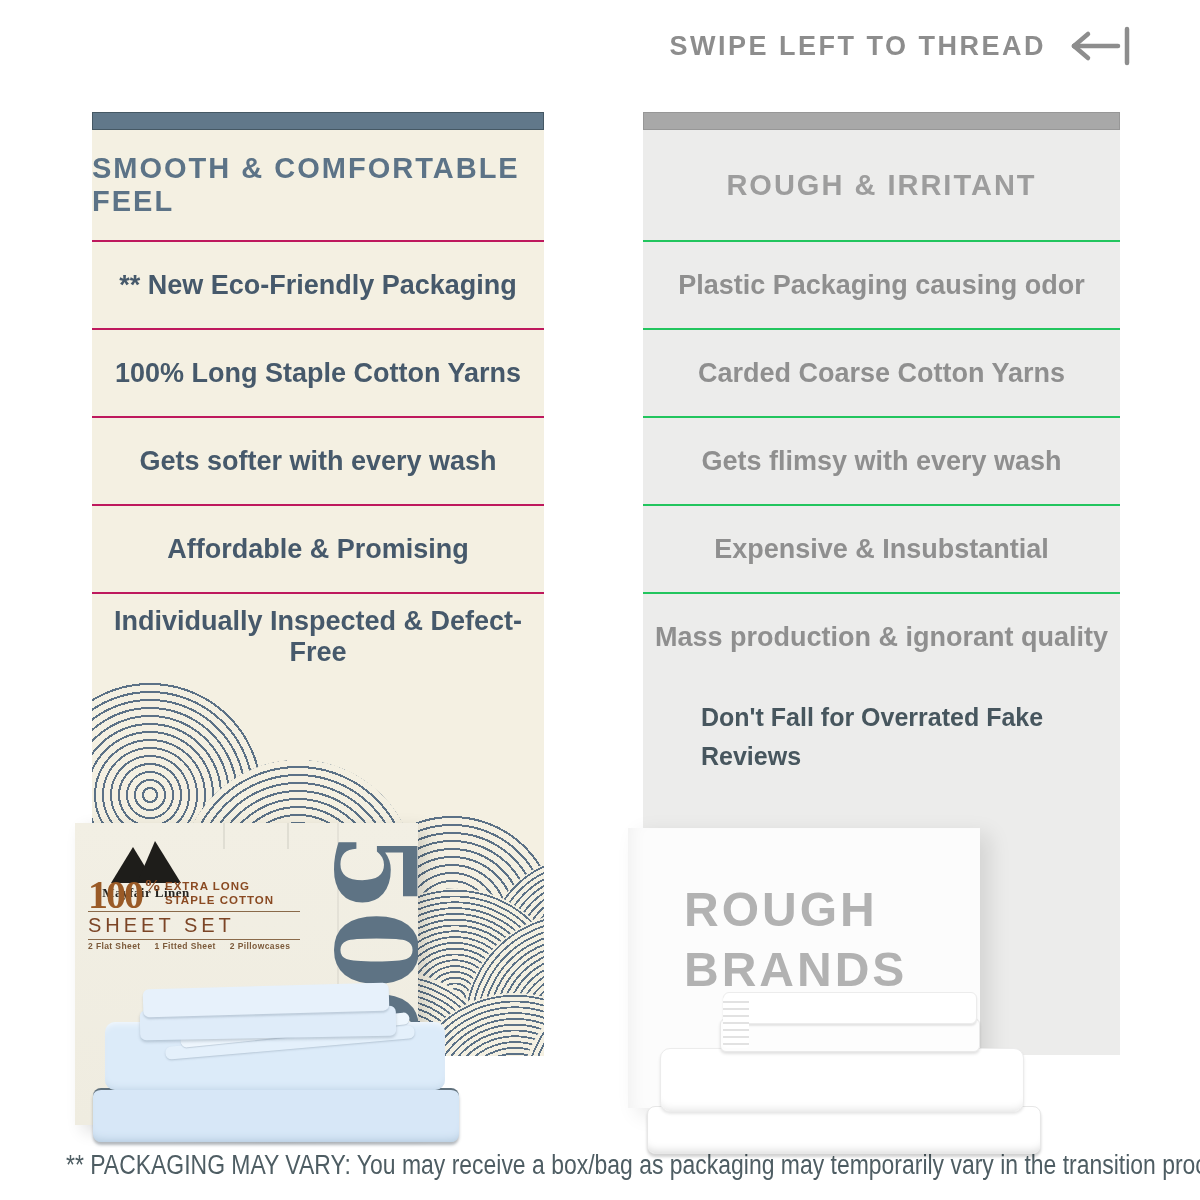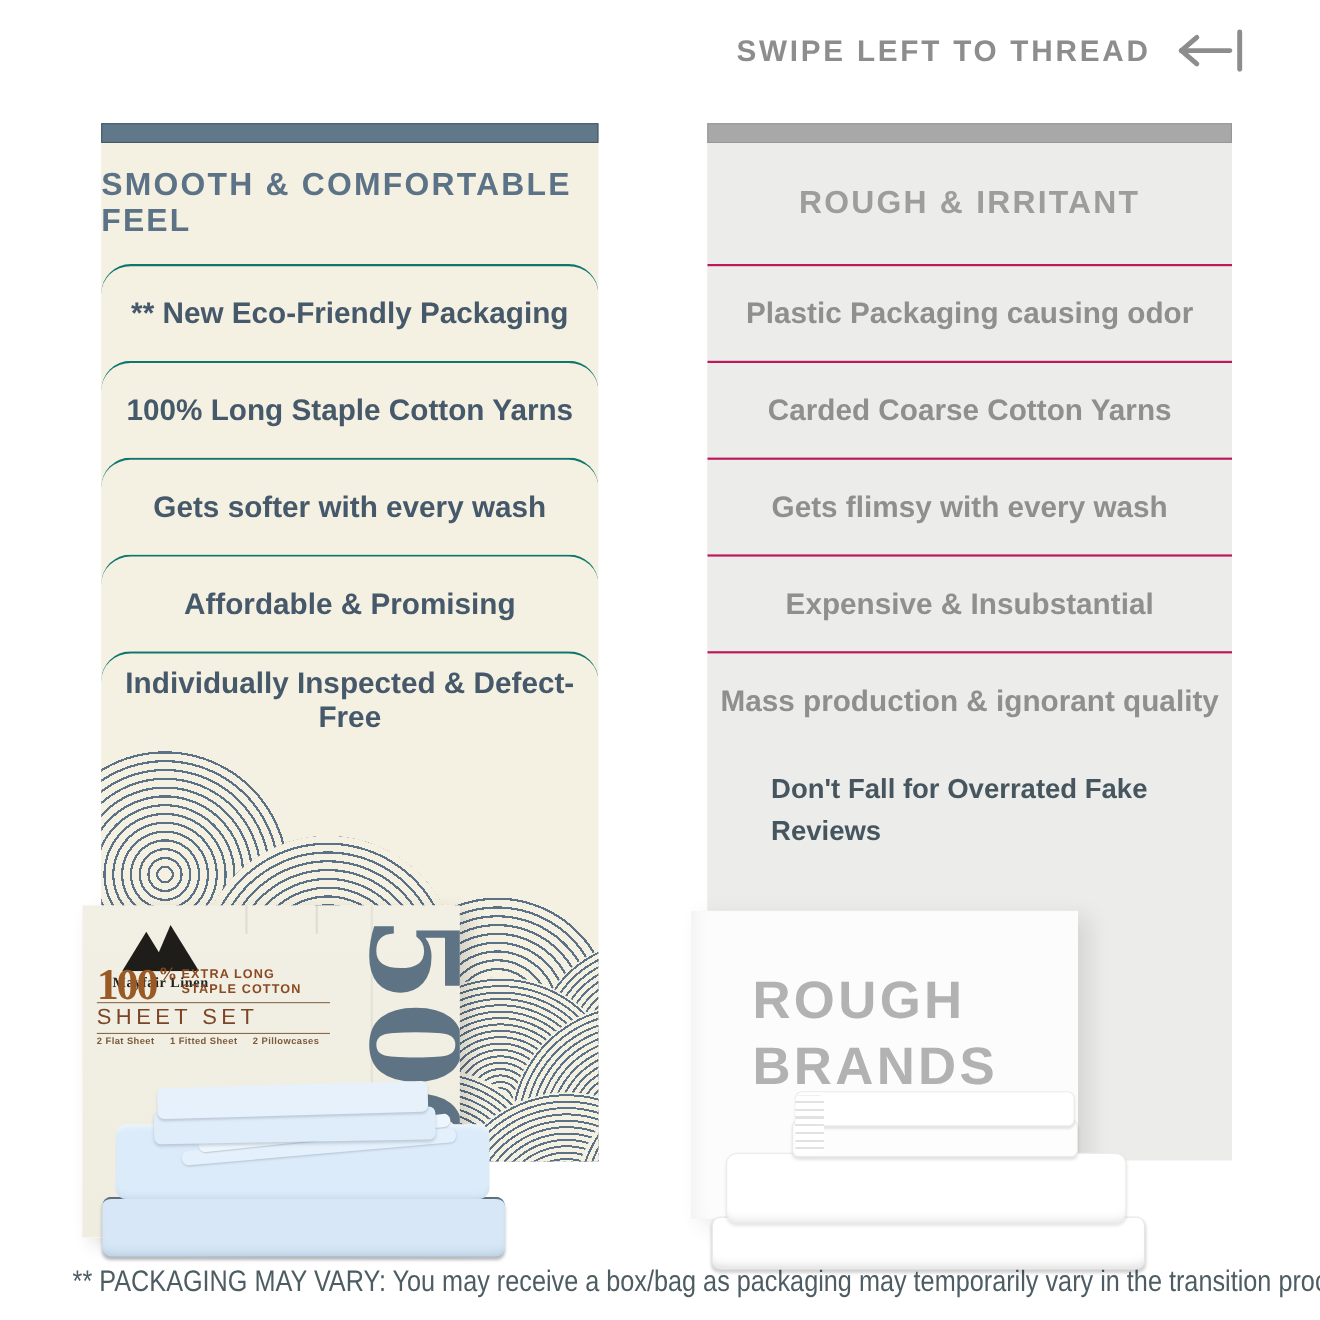--- a/index.html
+++ b/index.html
@@ -30,22 +30,22 @@
     height:110px;display:flex;align-items:center;justify-content:center;
     font-size:29px;font-weight:700;letter-spacing:2px;position:relative;z-index:5;
   }
   .panel-left .col-head{color:#5c7387;}
   .panel-right .col-head{color:#9d9d9d;}
 
   .row{
     height:86px;display:flex;align-items:center;justify-content:center;text-align:center;
     font-size:27px;font-weight:600;position:relative;z-index:5;
   }
-  .panel-left .row{color:#46596b;border-top:2px solid #0f766e;border-radius:27px;}
-  .panel-right .row{color:#8f8f8f;border-top:2px solid #be185d;}
+  .panel-left .row{color:#46596b;border-top:2px solid #be185d;}
+  .panel-right .row{color:#8f8f8f;border-top:2px solid #22c55e;}
 
   .ps-block{
     position:relative;z-index:5;margin:18px 0 0 58px;
     color:#47565e;font-size:25px;font-weight:600;line-height:1.55;
   }
 
   
   .rings{position:absolute;border-radius:50%;}
   .rg-l{background:repeating-radial-gradient(circle,#f4f0e2 0 6px,#5b7186 6px 8px);}
   .rg-d{background:repeating-radial-gradient(circle,#f4f0e2 0 4px,#5b7186 4px 5.8px);}

